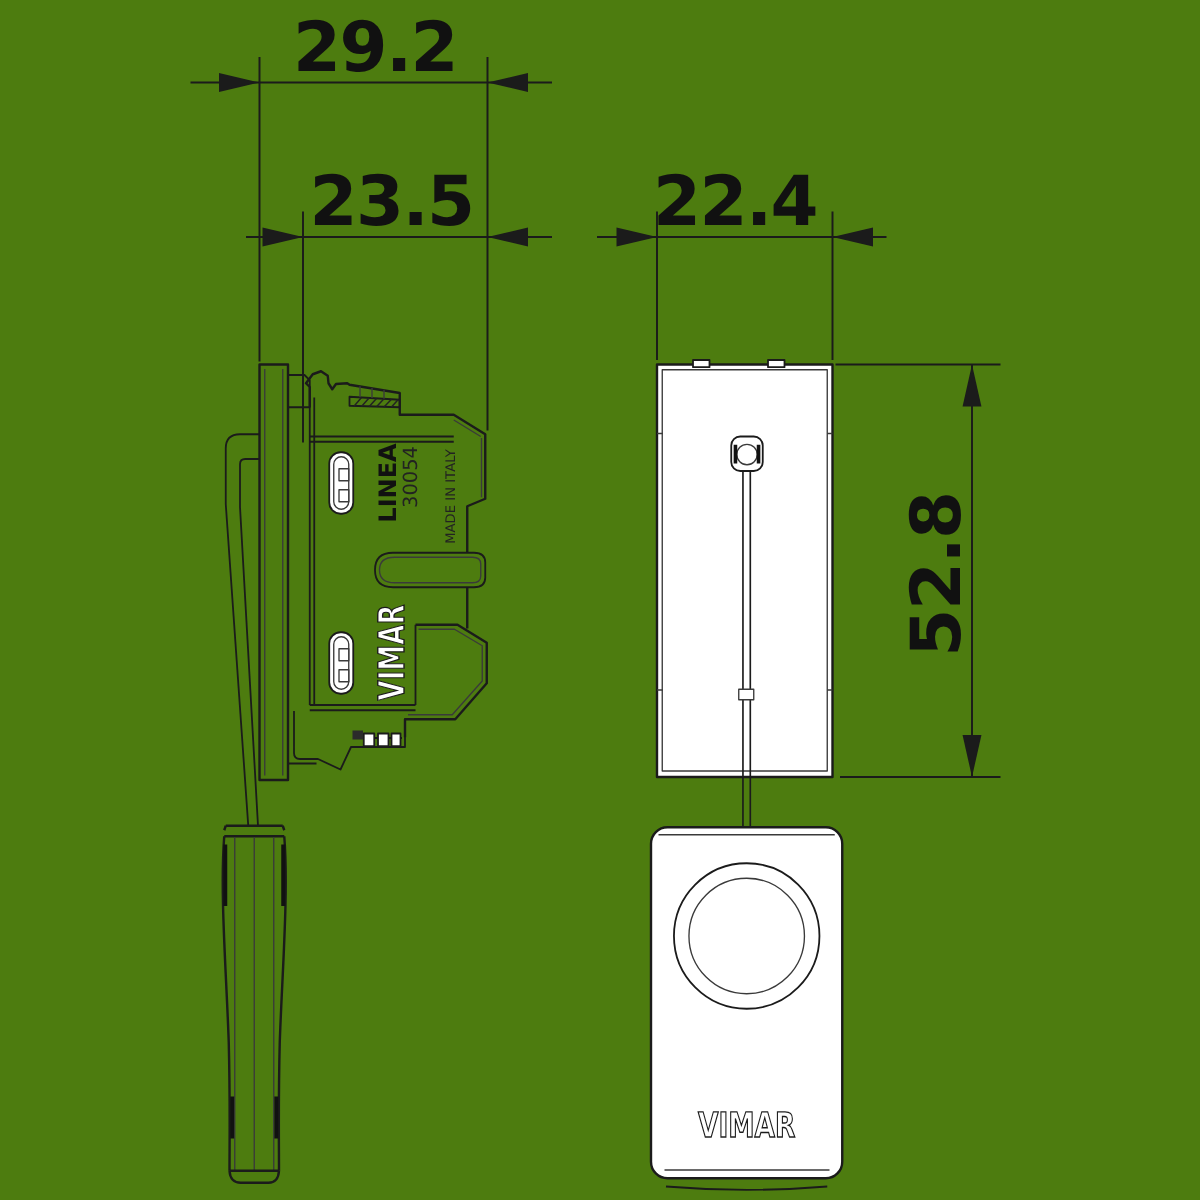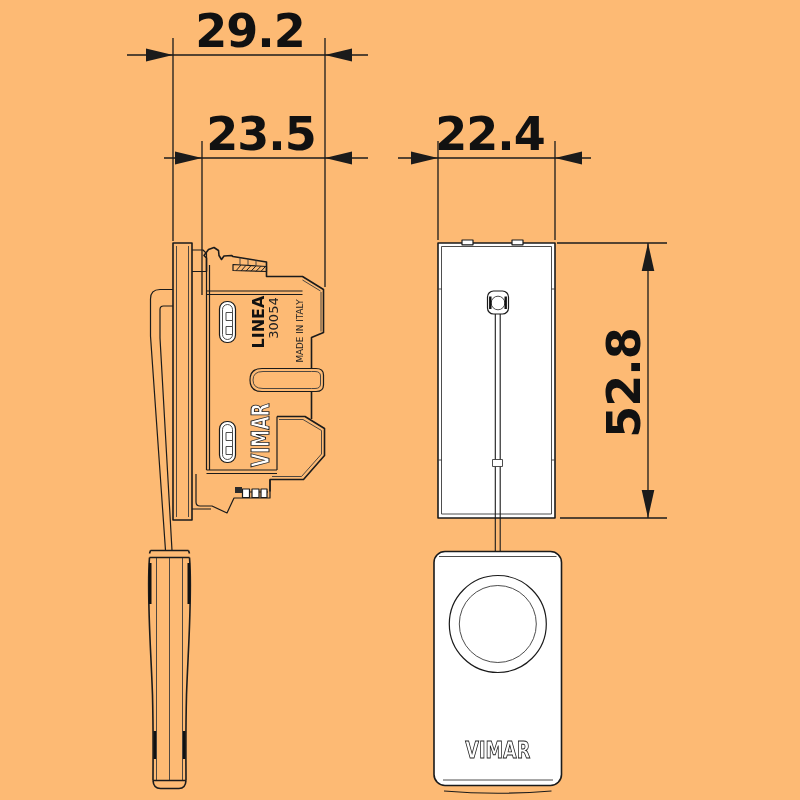--- a/index.html
+++ b/index.html
@@ -1,16 +1,16 @@
 <!DOCTYPE html>
 <html><head>
 <meta charset="utf-8">
 <style>
   html,body{margin:0;padding:0;background:#ffffff;}
-  #stage{width:800px;height:800px;background:#fdba74;position:relative;font-family:"DejaVu Sans",sans-serif;}
+  #stage{width:800px;height:800px;background:#4d7c0f;position:relative;font-family:"DejaVu Sans",sans-serif;}
   svg{display:block;}
   .ol  {fill:none;stroke:#1b1b1b;stroke-width:1.6;stroke-linejoin:round;stroke-linecap:butt;}
   .ln  {fill:none;stroke:#1b1b1b;stroke-width:1.2;stroke-linejoin:round;}
   .thin{fill:none;stroke:#3a3a3a;stroke-width:0.9;stroke-linejoin:round;}
   .dim {fill:none;stroke:#1b1b1b;stroke-width:1.3;}
   .arr {fill:#1b1b1b;stroke:none;}
   .dimtxt{fill:#111;font-weight:700;font-size:46px;letter-spacing:-1px;}
   .mid {text-anchor:middle;}
   .wfill{fill:#ffffff;}
   .dark{stroke:#111;stroke-width:2.6;fill:none;}

